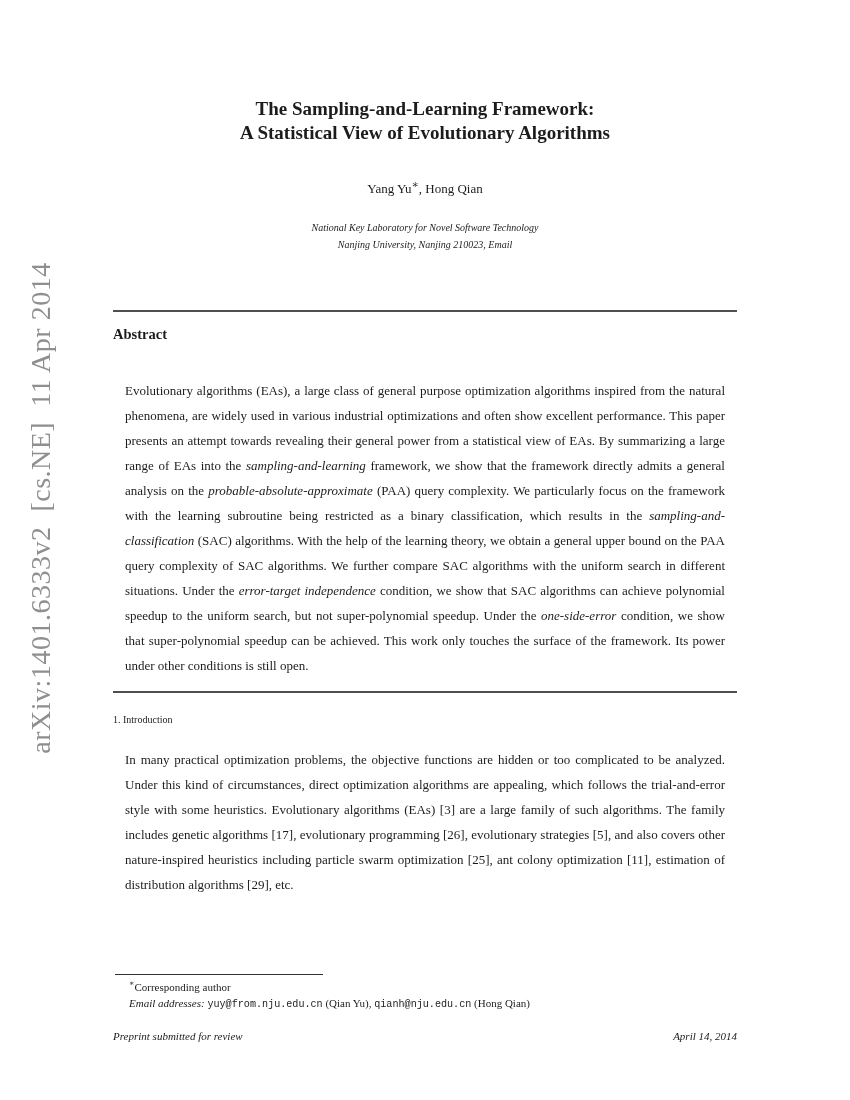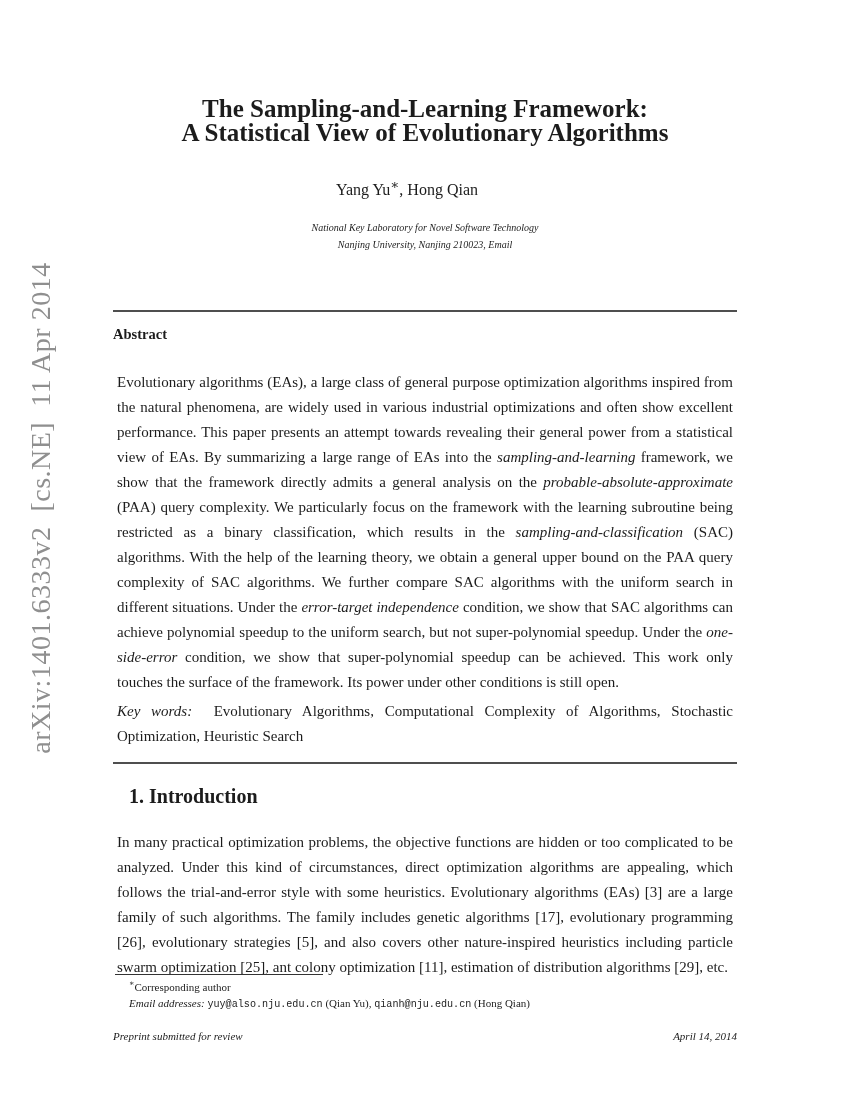--- a/index.html
+++ b/index.html
@@ -20,49 +20,49 @@
     white-space: nowrap;
     font-size: 28px;
     color: #8f8f8f;
     letter-spacing: 0.5px;
   }
 
   
   .title {
     left: 113px; top: 97px; width: 624px;
     text-align: center;
-    font-size: 25px; font-weight: bold;
+    font-size: 19px; font-weight: bold;
     line-height: 24px;
     font-family: Liberation Serif, serif;
   }
   .authors {
-    left: 95px; top: 181px; width: 624px;
-    text-align: center; font-size: 16px;
+    left: 113px; top: 181px; width: 624px;
+    text-align: center; font-size: 13px;
   }
   .affiliation {
     left: 113px; top: 219px; width: 624px;
     text-align: center; font-style: italic;
     font-size: 10px; line-height: 17px;
   }
 
   .rule-top { left: 113px; top: 310px; width: 624px; height: 2px; background: #4f4f4f; }
   .abstract-heading {
     left: 113px; top: 326px; width: 624px;
     font-size: 14.5px; font-weight: bold;
   }
 
   
   .main-flow { left: 113px; top: 366px; width: 624px; }
-  .main-flow p { margin: 4px; font-size: 15px; line-height: 25px; }
+  .main-flow p { margin: 12px; font-size: 13px; line-height: 25px; }
   p.justified { text-align: justify; }
   .keywords { margin-top: 3px !important; }
   .rule-mid { border: none; height: 2px; background: #4f4f4f; margin: 13px 0 0 0; }
   .section-heading {
-    margin: 21px 0 0 16px;
-    font-size: 20px; font-weight: bold;
+    margin: 21px 0 0 0;
+    font-size: 10px; font-weight: normal;
   }
   .intro-para { margin-top: 22px !important; }
 
   
   .footnote-rule { left: 115px; top: 974px; width: 208px; height: 1px; background: #333; }
   .footnote { left: 129px; top: 979px; width: 608px; font-size: 11px; line-height: 16px; }
   .footnote sup { font-size: 8px; }
 
   .footer-row {
     left: 113px; top: 1030px; width: 624px;
@@ -90,29 +90,28 @@
   <div>National Key Laboratory for Novel Software Technology</div>
   <div>Nanjing University, Nanjing 210023, Email</div>
 </div>
 
 <div class="abs rule-top"></div>
 
 <div class="abs abstract-heading">Abstract</div>
 
 <div class="abs main-flow">
   <p class="justified"><span>Evolutionary algorithms (EAs), a large class of general purpose optimization algorithms inspired from the natural phenomena, are widely used in various industrial optimizations and often show excellent performance. This paper presents an attempt towards revealing their general power from a statistical view of EAs. By summarizing a large range of EAs into the </span><span class="it">sampling-and-learning</span><span> framework, we show that the framework directly admits a general analysis on the </span><span class="it">probable-absolute-approximate</span><span> (PAA) query complexity. We particularly focus on the framework with the learning subroutine being restricted as a binary classification, which results in the </span><span class="it">sampling-and-classification</span><span> (SAC) algorithms. With the help of the learning theory, we obtain a general upper bound on the PAA query complexity of SAC algorithms. We further compare SAC algorithms with the uniform search in different situations. Under the </span><span class="it">error-target independence</span><span> condition, we show that SAC algorithms can achieve polynomial speedup to the uniform search, but not super-polynomial speedup. Under the </span><span class="it">one-side-error</span><span> condition, we show that super-polynomial speedup can be achieved. This work only touches the surface of the framework. Its power under other conditions is still open.</span></p>
-  <p class="justified keywords"><span class="it">Key words:</span><span>&nbsp; Evolutionary Algorithms, Computational Complexity of Algorithms, Stochastic Optimization, Heuristic Search</span></p>
   <hr class="rule-mid">
   <h2 class="section-heading">1.  Introduction</h2>
   <p class="justified intro-para"><span>In many practical optimization problems, the objective functions are hidden or too complicated to be analyzed. Under this kind of circumstances, direct optimization algorithms are appealing, which follows the trial-and-error style with some heuristics. Evolutionary algorithms (EAs) [3] are a large family of such algorithms. The family includes genetic algorithms [17], evolutionary programming [26], evolutionary strategies [5], and also covers other nature-inspired heuristics including particle swarm optimization [25], ant colony optimization [11], estimation of distribution algorithms [29], etc.</span></p>
 </div>
 
 <div class="abs footnote-rule"></div>
 
 <div class="abs footnote">
   <div><sup>∗</sup><span>Corresponding author</span></div>
-  <div><span class="it">Email addresses: </span><span class="mono">yuy@also.nju.edu.cn</span><span> (Qian Yu), </span><span class="mono">qianh@nju.edu.cn</span><span> (Hong Qian)</span></div>
+  <div><span class="it">Email addresses: </span><span class="mono">yuy@from.nju.edu.cn</span><span> (Qian Yu), </span><span class="mono">qianh@nju.edu.cn</span><span> (Hong Qian)</span></div>
 </div>
 
 <div class="abs footer-row">
   <span>Preprint submitted for review</span>
   <span>April 14, 2014</span>
 </div>
 
 </body></html>

